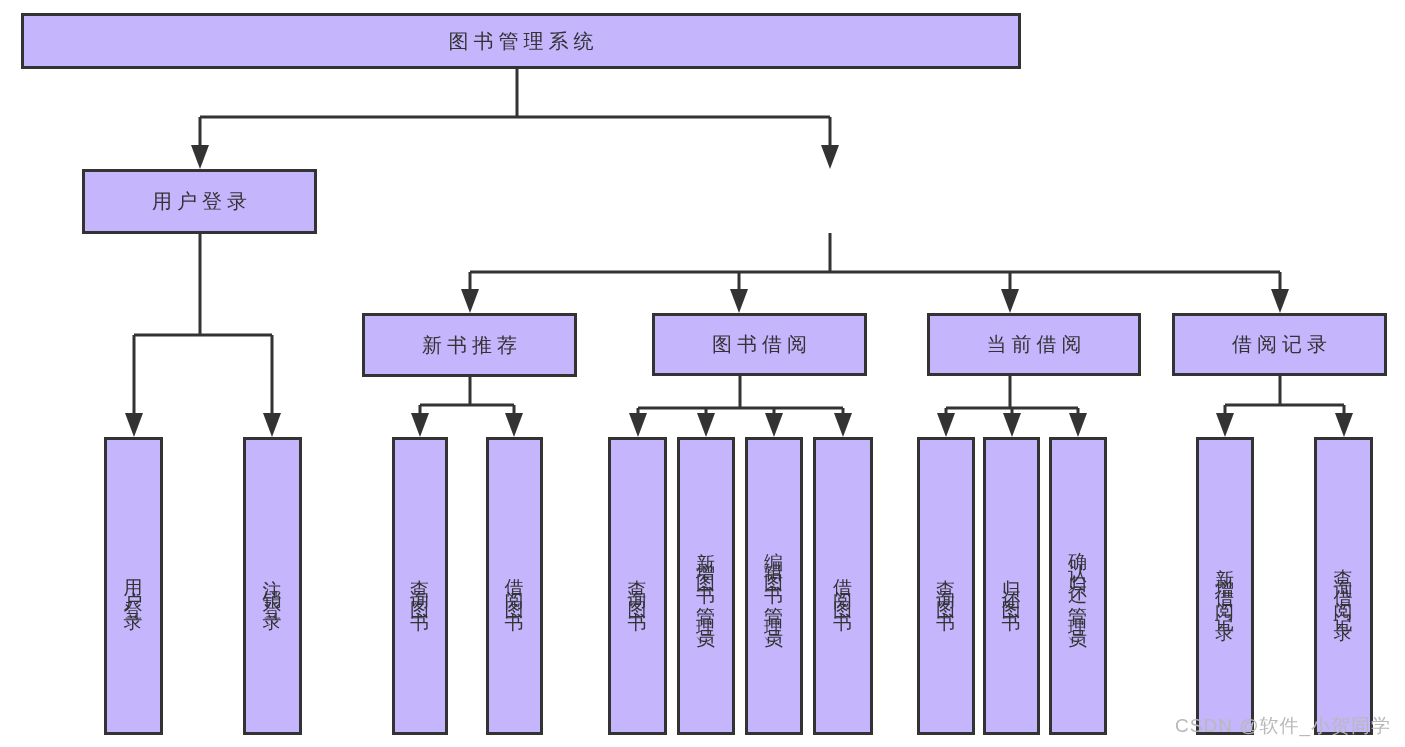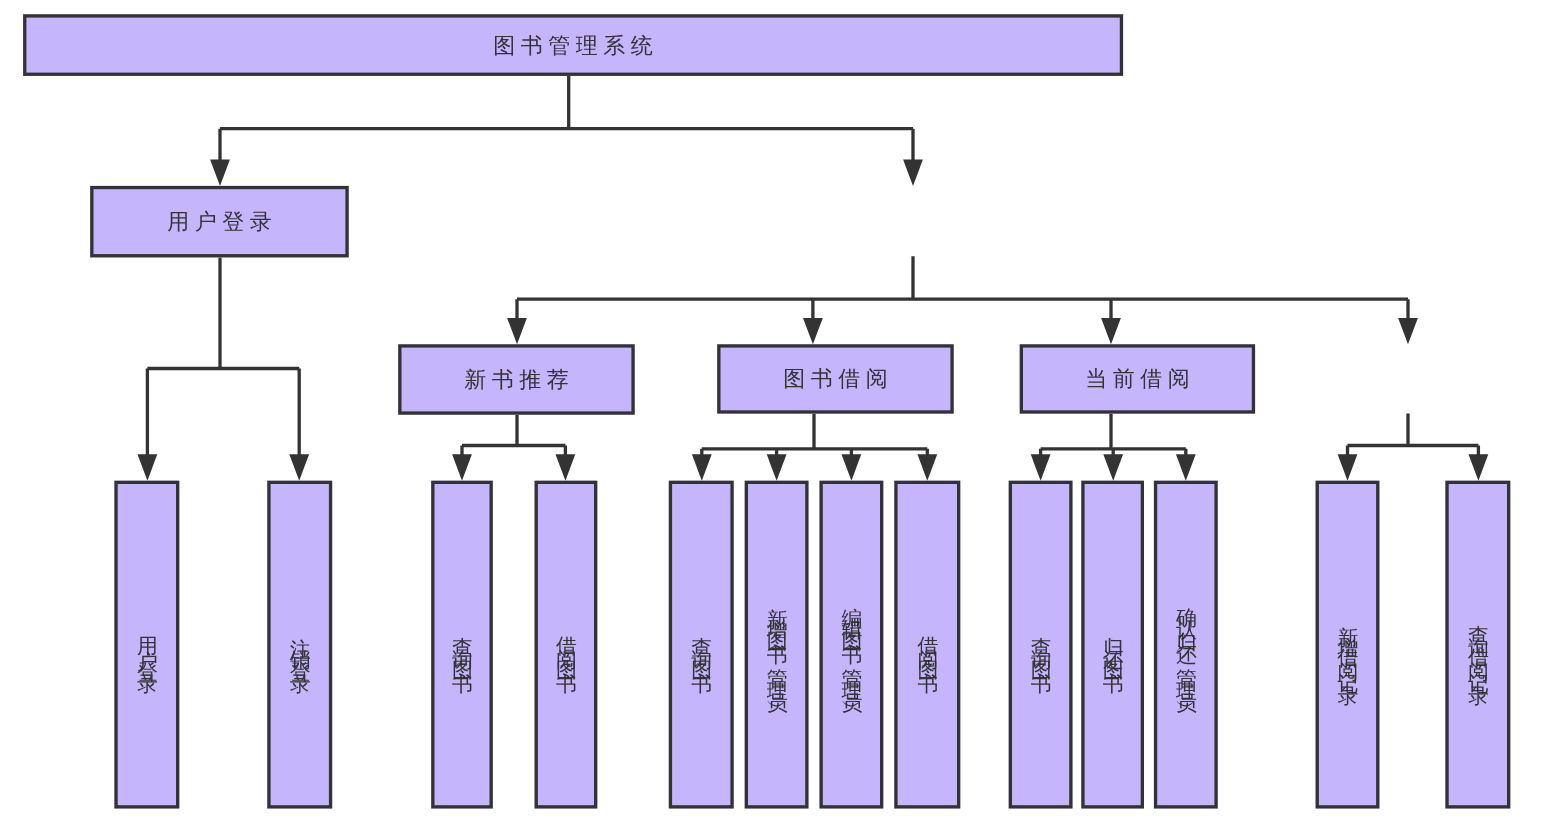--- a/index.html
+++ b/index.html
@@ -98,20 +98,23 @@
 
   <div class="box" style="left:362px; top:313px; width:215px; height:64px;">
     <span class="htext">新书推荐</span>
   </div>
   <div class="box" style="left:632px; top:313px; width:215px; height:63px;margin-left:20px;">
     <span class="htext">图书借阅</span>
   </div>
   <div class="box" style="left:903px; top:313px; width:214px; height:63px;margin-left:24px;">
     <span class="htext">当前借阅</span>
   </div>
+  <div class="box" style="left:1172px; top:313px; width:215px; height:63px;">
+    <span class="htext">借阅记录</span>
+  </div>
 
   <div class="box" style="left:104px; top:437px; width:59px; height:298px;">
     <span class="vtext">用户登录</span>
   </div>
   <div class="box" style="left:243px; top:437px; width:59px; height:298px;">
     <span class="vtext">注销登录</span>
   </div>
 
   <div class="box" style="left:392px; top:437px; width:56px; height:298px;">
     <span class="vtext">查询图书</span>
@@ -143,14 +146,15 @@
     <span class="vtext">确认归还（管理员）</span>
   </div>
 
   <div class="box" style="left:1196px; top:437px; width:58px; height:298px;">
     <span class="vtext">新增借阅记录</span>
   </div>
   <div class="box" style="left:1314px; top:437px; width:59px; height:298px;">
     <span class="vtext">查询借阅记录</span>
   </div>
 
+  <div class="watermark">CSDN @软件_小贺同学</div>
 
 </div>
 
 </body></html>

